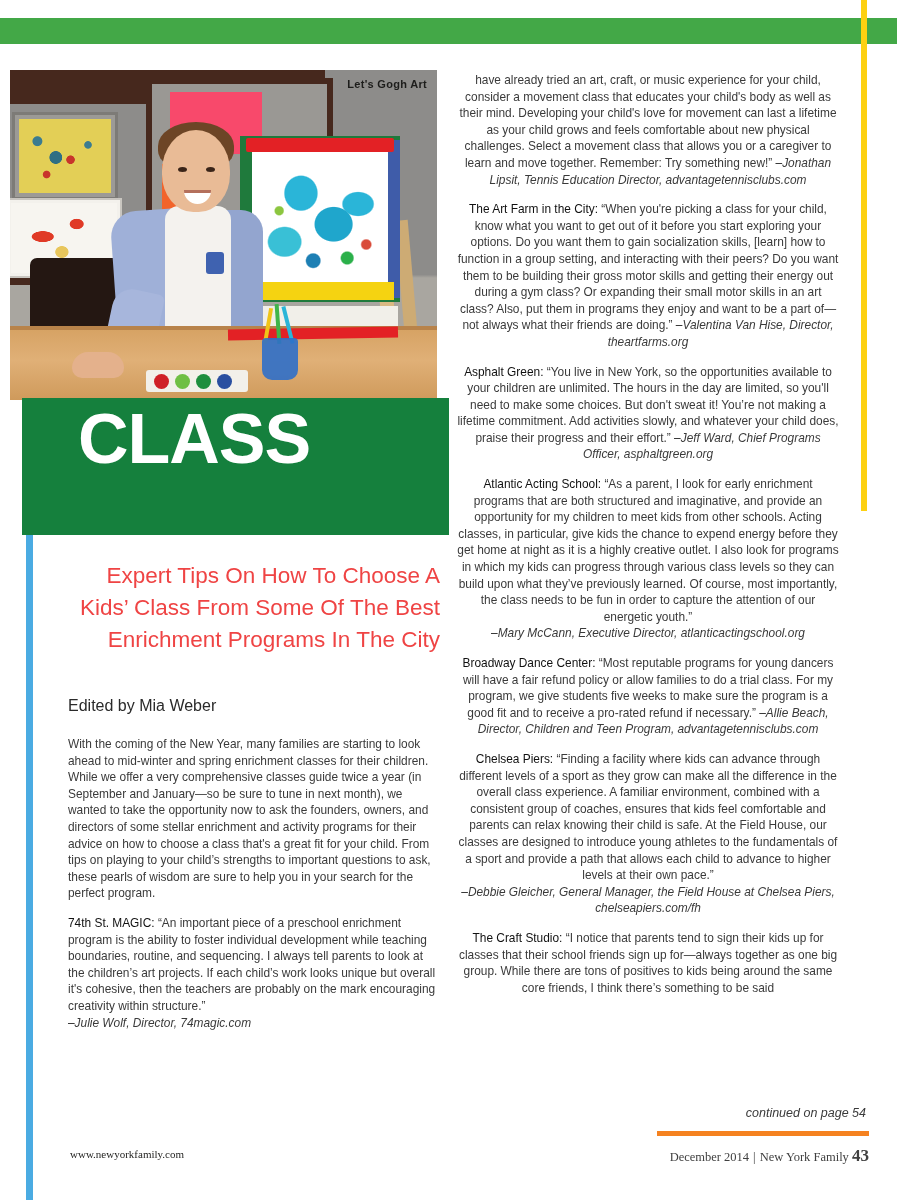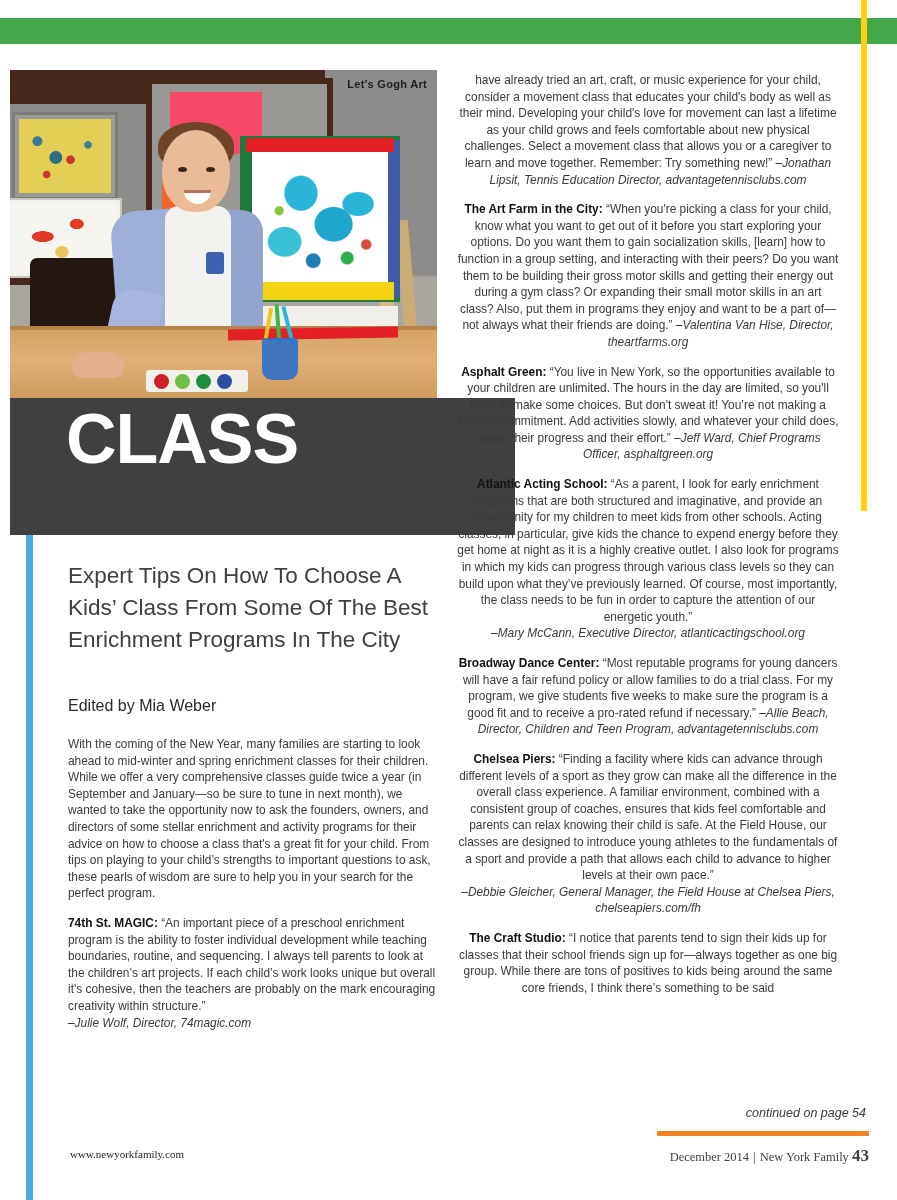--- a/index.html
+++ b/index.html
@@ -95,55 +95,55 @@
   .pd{position:absolute;top:4px;width:15px;height:15px;border-radius:50%;}
   .pd1{left:8px;background:#cf2027;} .pd2{left:29px;background:#6fbf44;}
   .pd3{left:50px;background:#1e8e3e;} .pd4{left:71px;background:#2a4fa0;}
   .photo-credit{
     position:absolute;right:10px;top:8px;
     font-size:11px;font-weight:bold;color:#1d1d1b;letter-spacing:.3px;
   }
 
   
   .red-block{
-    position:absolute;left:10px;top:398px;width:505px;height:137px;
-    background:#404040;
+    position:absolute;left:22px;top:398px;width:427px;height:137px;
+    background:#15803d;
   }
   .hl-1{
     position:absolute;left:56px;top:6px;
     font-size:70px;line-height:70px;font-weight:bold;color:#ffffff;
     letter-spacing:-1px;
   }
   .hl-2{
     position:absolute;left:56px;top:78px;
     font-size:53px;line-height:53px;font-weight:bold;color:#ffffff;
     letter-spacing:-.5px;
   }
 
   
   .deck{
     position:absolute;left:68px;top:560px;width:372px;
-    font-size:22.5px;line-height:32px;color:#404040;font-weight:300;
+    font-size:22.5px;line-height:32px;color:#ef4444;font-weight:300;text-align:right;
   }
   .byline{
     position:absolute;left:68px;top:697px;
     font-size:16px;color:#2a2a2a;
   }
 
   
   .col{
     position:absolute;
     font-size:11.9px;line-height:16.6px;color:#3a3a3a;
     text-align:left;
   }
   .col-left{left:68px;top:736px;width:372px;}
   .col-right{left:457px;top:72px;width:382px;text-align:center;}
   .col p{margin:0 0 13px 0;}
   .col p:last-child{margin-bottom:0;}
-  .col b{color:#111;font-weight:bold;}
+  .col b{color:#111;font-weight:normal;}
   .col i{font-style:italic;}
 
   
   .foot-orange{
     position:absolute;left:657px;top:1131px;width:212px;height:5px;
     background:#f58220;
   }
   .foot-left{
     position:absolute;left:70px;top:1148px;
     font-family:"Liberation Serif", serif;

